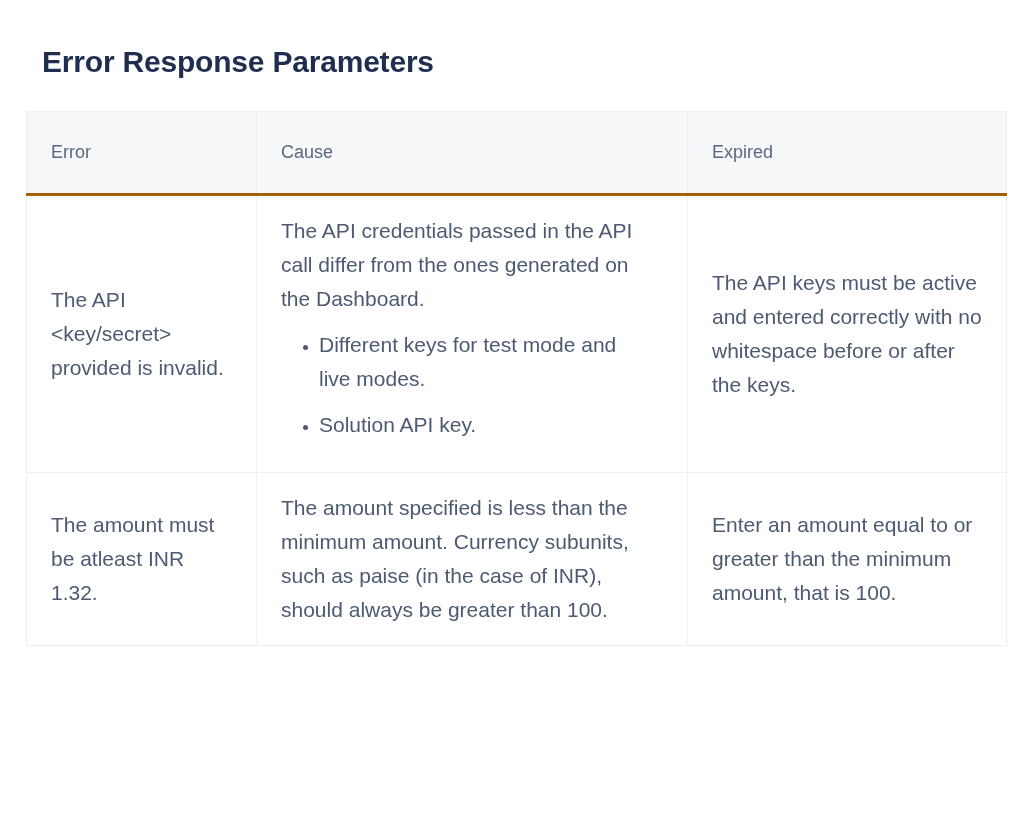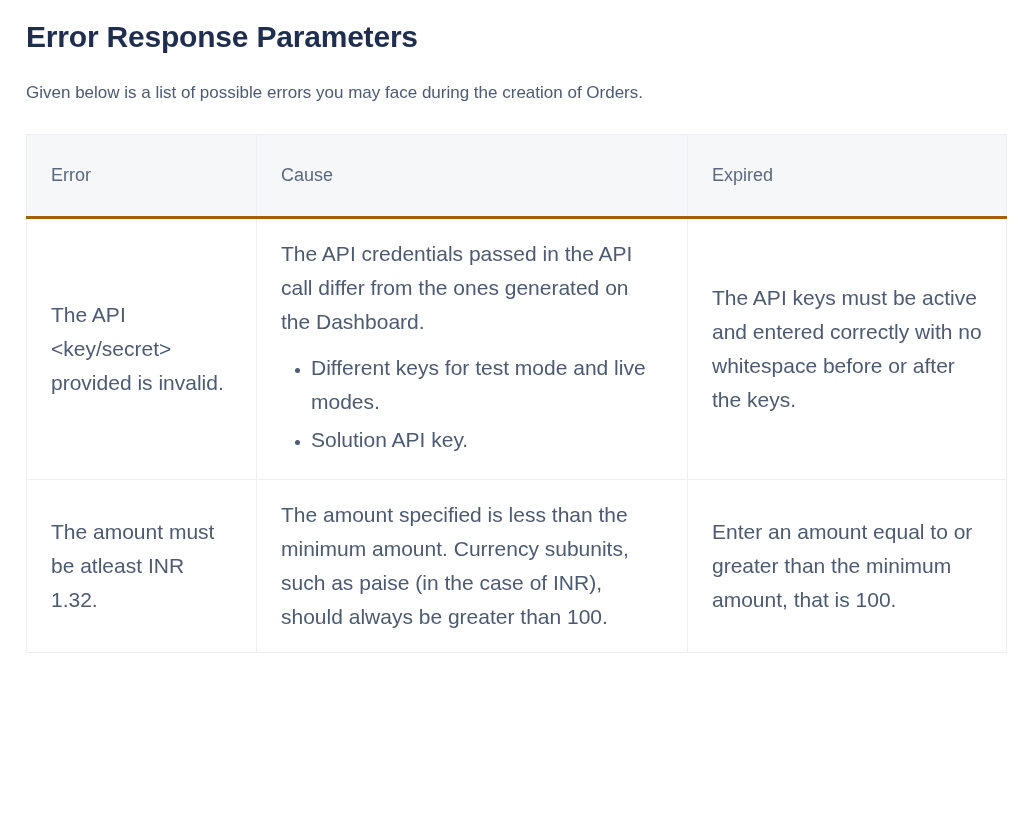--- a/index.html
+++ b/index.html
@@ -17,22 +17,22 @@
 
   .page {
     position: relative;
     width: 1024px;
     height: 817px;
     box-sizing: border-box;
     padding: 0 26px;
   }
 
   .page-title {
-    margin: 0;
-    padding-top: 16px;
+    margin: 16px;
+    padding-top: 25px;
     font-size: 30px;
     line-height: 42px;
     font-weight: 700;
     letter-spacing: -0.2px;
     color: #1f2d4e;
   }
 
   .intro {
     margin: 0;
     padding-top: 22px;
@@ -91,36 +91,35 @@
   .cell-p {
     margin: 0;
   }
 
   ul.cause-list {
     margin: 12px 0 0 0;
     padding-left: 26px;
     list-style: disc;
   }
   ul.cause-list li {
-    margin: 4px;
+    margin: 12px;
     padding: 0;
     line-height: 34px;
   }
   ul.cause-list li::marker {
     font-size: 15px;
   }
 </style>
 </head>
 <body>
 
 <div class="page">
 
   <h1 class="page-title">Error Response Parameters</h1>
 
-  <p class="intro">Given below is a list of possible errors you may face during the creation of Orders.</p>
 
   <div class="table-wrap">
     <table class="err-table">
       <colgroup>
         <col class="c-error">
         <col class="c-cause">
         <col class="c-solution">
       </colgroup>
       <thead>
         <tr>

